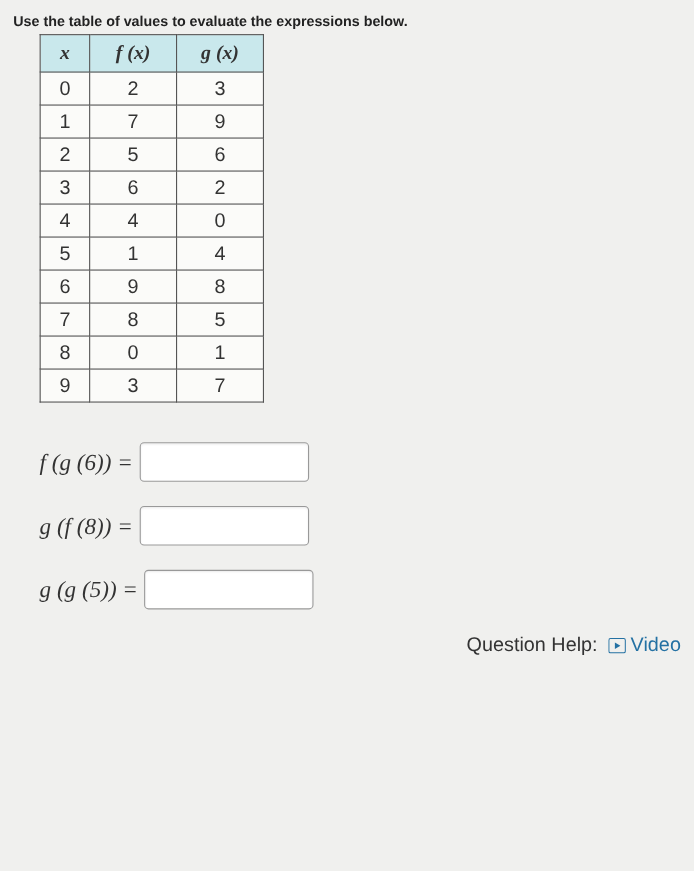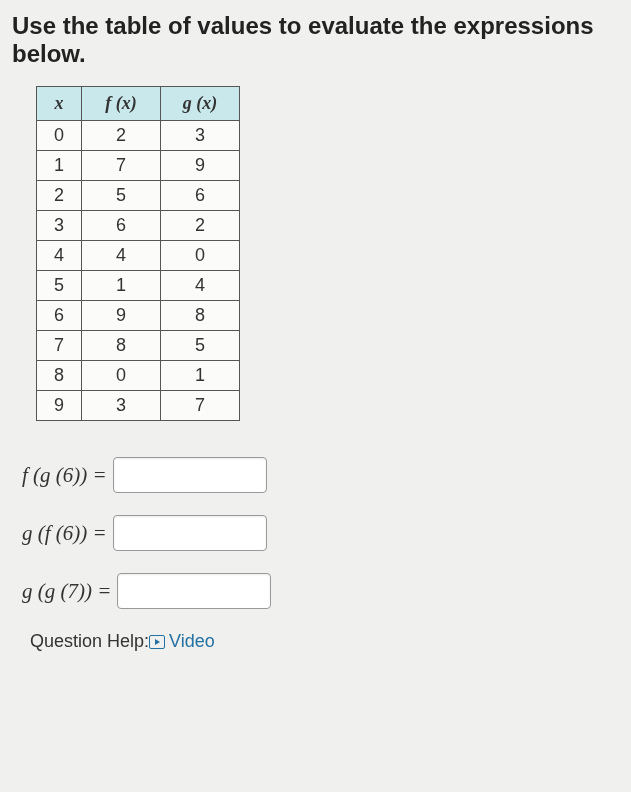--- a/index.html
+++ b/index.html
@@ -6,22 +6,22 @@
       font-family: -apple-system, BlinkMacSystemFont, "Segoe UI", Arial, sans-serif;
       background: #f0f0ee;
       margin: 0;
       padding: 12px;
       width: 631px;
       box-sizing: border-box;
       color: #333;
     }
     .instruction {
       font-weight: 600;
-      font-size: 24px;
-      margin-bottom: 18px;
+      font-size: 13px;
+      margin-bottom: 4px;
       color: #222;
     }
     .values-table {
       border-collapse: collapse;
       margin-left: 24px;
       margin-bottom: 36px;
     }
     .values-table th,
     .values-table td {
       border: 1px solid #555;
@@ -36,21 +36,21 @@
       font-family: Georgia, "Times New Roman", serif;
       padding: 6px 0;
     }
     .values-table td {
       background: #fbfbf9;
     }
     .col-x { width: 44px; }
     .col-f { width: 78px; }
     .col-g { width: 78px; margin-left: 12px; }
     .expressions {
-      margin-left: 10px;
+      margin-left: 24px;
     }
     .expr-row {
       display: flex;
       align-items: center;
       margin-bottom: 22px;
     }
     .expr-label {
       font-family: Georgia, "Times New Roman", serif;
       font-style: italic;
       font-size: 21px;
@@ -68,20 +68,22 @@
       font-size: 16px;
       padding: 2px 6px;
     }
     .help-row {
       margin-left: 18px;
       margin-top: 8px;
       font-size: 18px;
       color: #333;
       display: flex;
       align-items: center;
+      gap: 10px;
+      justify-content: flex-end;
     }
     .video-link {
       color: #2471a3;
       font-size: 18px;
       display: inline-flex;
       align-items: center;
       gap: 4px;
       cursor: pointer;
     }
     .play-icon {
@@ -155,25 +157,25 @@
     </tr>
   </tbody>
 </table>
 
 <div class="expressions">
   <div class="expr-row">
     <span class="expr-label">f (g (6)) =</span>
     <input class="answer-input" type="text" value="" style="">
   </div>
   <div class="expr-row">
-    <span class="expr-label">g (f (6)) =</span>
+    <span class="expr-label">g (f (8)) =</span>
     <input class="answer-input" type="text" value="" style="">
   </div>
   <div class="expr-row">
-    <span class="expr-label">g (g (7)) =</span>
+    <span class="expr-label">g (g (5)) =</span>
     <input class="answer-input" type="text" value="" style="">
   </div>
 </div>
 
 <div class="help-row">
   <span>Question Help:</span>
   <a class="video-link">
     <span class="play-icon">
       <svg width="16" height="14" viewBox="0 0 16 14">
         <rect x="0.5" y="0.5" width="15" height="13" rx="1.5" fill="none" stroke="#2471a3" stroke-width="1"></rect>

